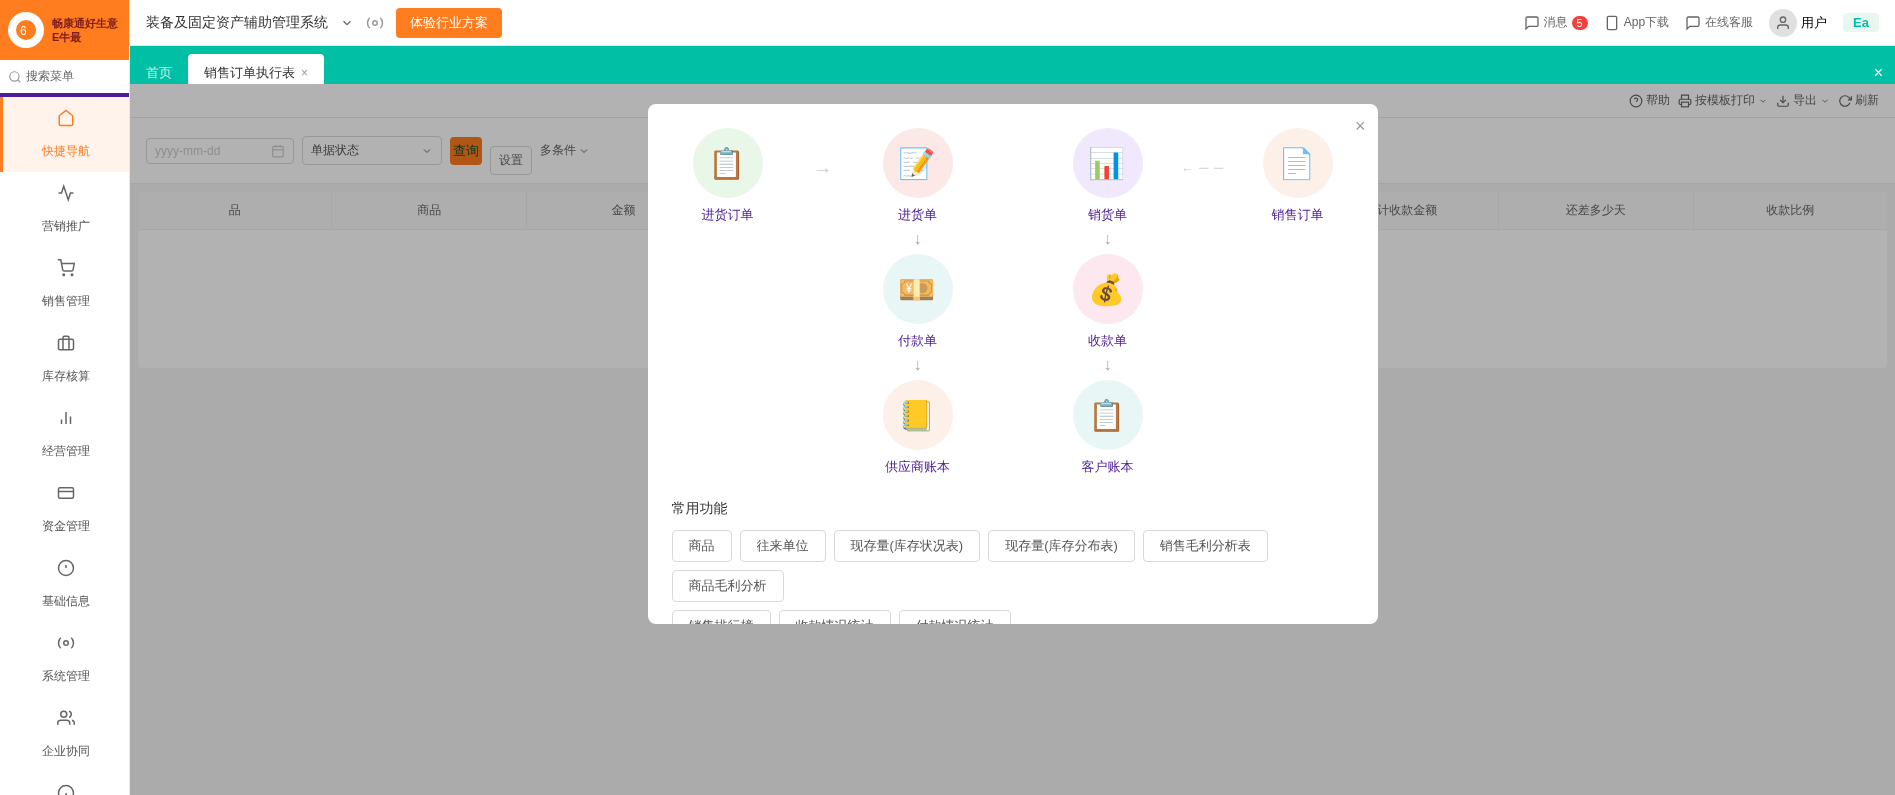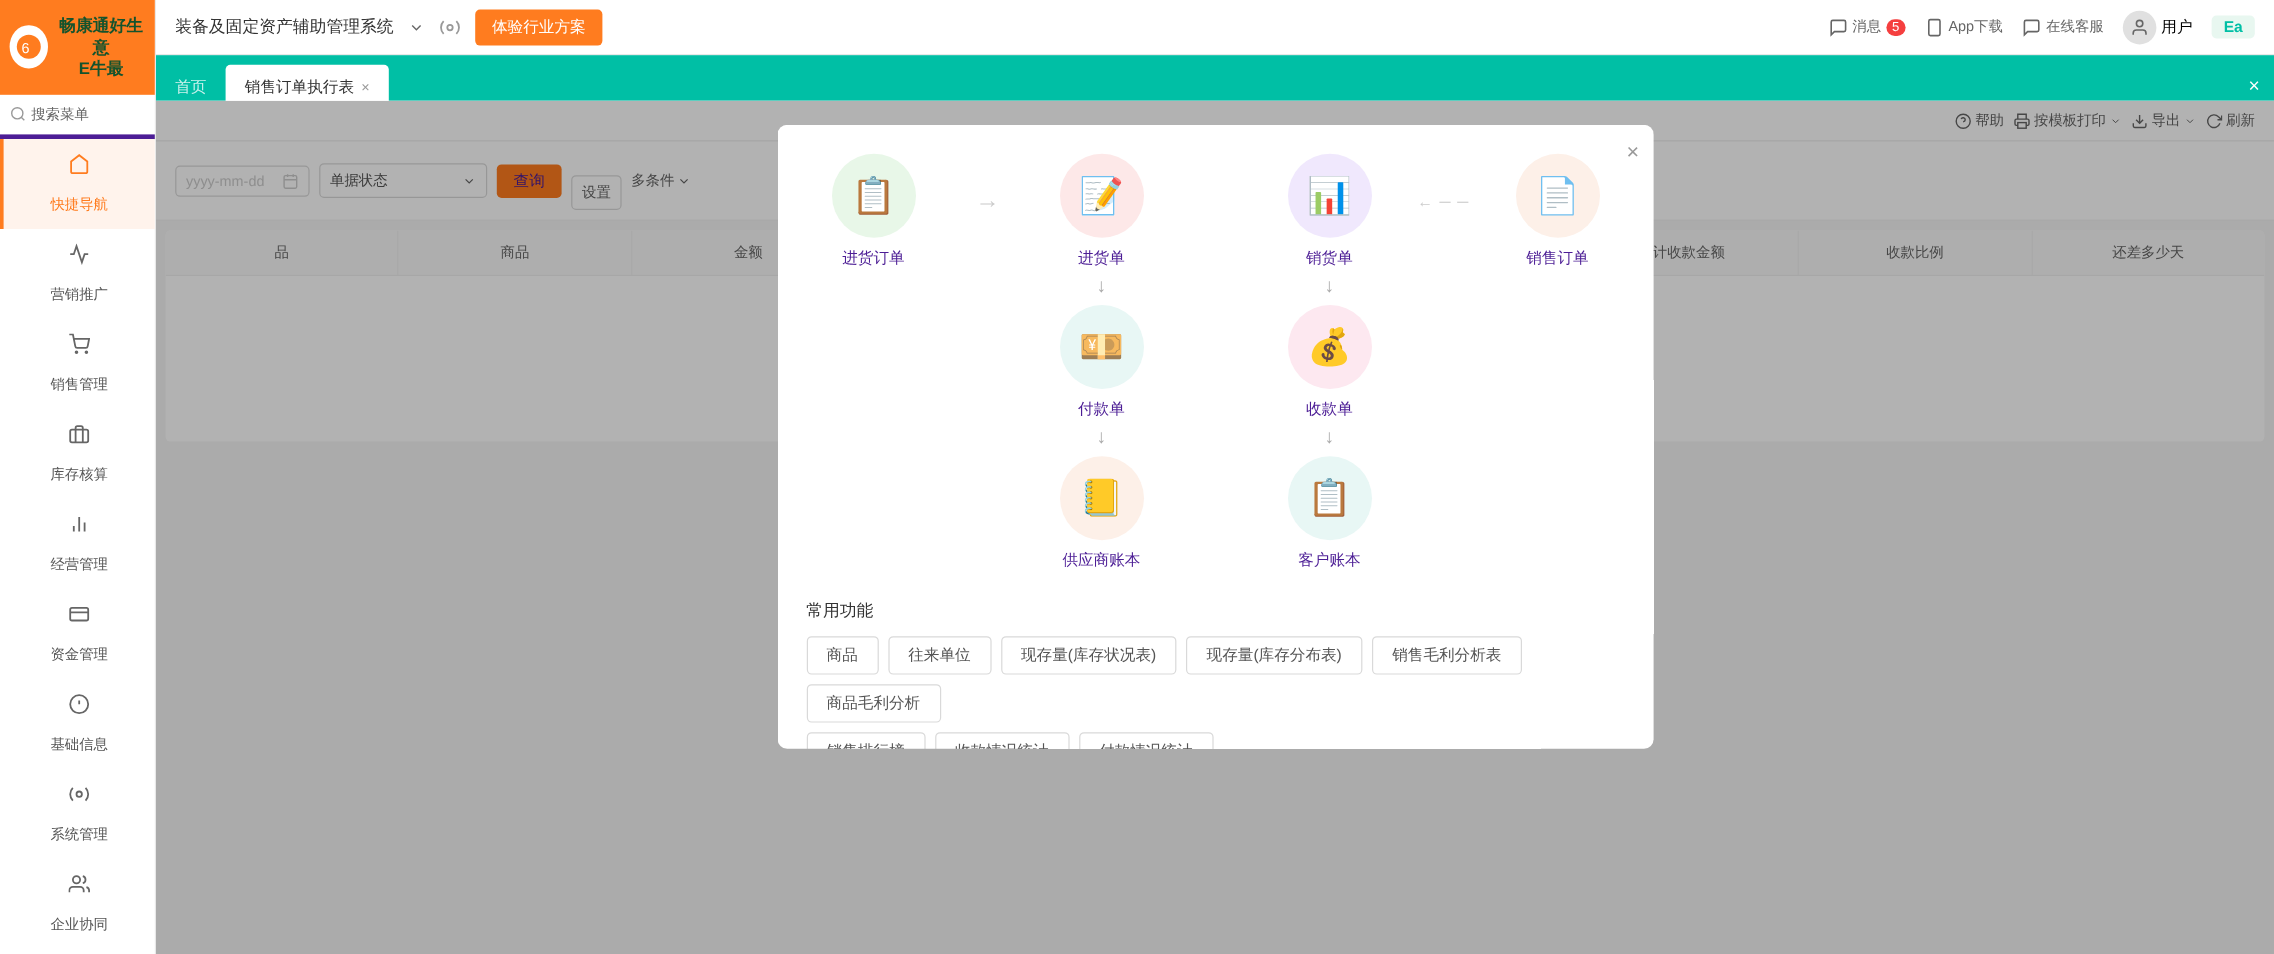--- a/index.html
+++ b/index.html
@@ -6,21 +6,21 @@
     body { font-family: "Microsoft YaHei", "PingFang SC", sans-serif; font-size: 13px; background: #f5f5f5; overflow: hidden; }
 
     
     .app-container { display: flex; height: 795px; width: 1895px; }
 
     
     .sidebar { width: 130px; background: #fff; border-right: 1px solid #e8e8e8; display: flex; flex-direction: column; flex-shrink: 0; }
     .sidebar-logo { background: #ff7c1f; padding: 12px 8px; display: flex; align-items: center; gap: 8px; }
     .logo-icon { width: 36px; height: 36px; background: #fff; border-radius: 50%; display: flex; align-items: center; justify-content: center; }
     .logo-icon svg { width: 24px; height: 24px; }
-    .logo-text { color: #14532d; font-size: 14px; font-weight: bold; line-height: 1.3; text-align: center; }
+    .logo-text { color: #7f1d1d; font-size: 11px; font-weight: bold; line-height: 1.3; }
     .sidebar-search { padding: 8px; border-bottom: 4px solid #4c1d95; display: flex; align-items: center; gap: 4px; color: #666; font-size: 12px; cursor: pointer; }
     .sidebar-nav { flex: 1; overflow-y: auto; }
     .sidebar-item { display: flex; flex-direction: column; align-items: center; padding: 12px 8px; cursor: pointer; color: #555; font-size: 12px; gap: 16px; border-left: 3px solid transparent; }
     .sidebar-item.active { background: #fff3ec; color: #ff7c1f; border-left: 3px solid #ff7c1f; }
     .sidebar-item svg { width: 18px; height: 18px; }
 
     
     .main-content { flex: 1; display: flex; flex-direction: column; overflow: hidden; }
 
     
@@ -42,23 +42,23 @@
 
     
     .page-content { flex: 1; background: #f5f5f5; position: relative; overflow: auto; }
 
     
     .page-toolbar { background: #fff; padding: 8px 16px; display: flex; align-items: center; gap: 8px; border-bottom: 1px solid #e8e8e8; }
     .toolbar-btn { background: none; border: none; cursor: pointer; color: #666; font-size: 12px; display: flex; align-items: center; gap: 3px; }
 
     
     .filter-bar { background: #fff; padding: 8px 16px; display: flex; align-items: center; gap: 8px; border-bottom: 1px solid #f0f0f0; flex-wrap: wrap; }
-    .filter-date { border: 1px solid #d9d9d9; border-radius: 4px; padding: 5px 8px; font-size: 12px; width: 112px; display: flex; align-items: center; justify-content: space-between; color: #ccc; }
+    .filter-date { border: 1px solid #d9d9d9; border-radius: 4px; padding: 5px 8px; font-size: 12px; width: 148px; display: flex; align-items: center; justify-content: space-between; color: #ccc; }
     .filter-select { border: 1px solid #d9d9d9; border-radius: 4px; padding: 5px 8px; font-size: 12px; width: 140px; display: flex; align-items: center; justify-content: space-between; color: #555; }
-    .search-btn { background: #ff7c1f; color: #4c1d95; border: none; border-radius: 4px; padding: 5px 14px; font-size: 13px; cursor: pointer; }
+    .search-btn { background: #ff7c1f; color: #14532d; border: none; border-radius: 4px; padding: 5px 3px; font-size: 13px; cursor: pointer; }
     .setting-btn { background: none; border: 1px solid #d9d9d9; border-radius: 4px; padding: 5px 8px; font-size: 12px; color: #666; cursor: pointer; margin-top: 20px; }
     .more-conditions { color: #666; font-size: 12px; cursor: pointer; display: flex; align-items: center; gap: 2px; }
 
     
     .table-container { background: #fff; margin: 8px; border-radius: 4px; overflow: hidden; }
     .table-header { display: flex; background: #fafafa; border-bottom: 1px solid #f0f0f0; }
     .th { padding: 10px 8px; font-size: 12px; color: #666; font-weight: 500; flex: 1; text-align: center; border-right: 1px solid #f0f0f0; }
     .th:last-child { border-right: none; }
     .no-data { padding: 60px 0; text-align: center; color: #999; font-size: 13px; }
 
@@ -318,22 +318,22 @@
 
       <div class="table-container">
         <div class="table-header">
           <div class="th">品</div>
           <div class="th">商品</div>
           <div class="th">金额</div>
           <div class="th">预估毛利</div>
           <div class="th">预估毛利率</div>
           <div class="th">订金</div>
           <div class="th">累计收款金额</div>
+          <div class="th">还差多少天</div>
           <div class="th">收款比例</div>
-          <div class="th">还差多少天</div>
         </div>
         <div class="no-data">暂无数据</div>
       </div>
 
       <div class="modal-overlay">
         <div class="modal" style="position:relative;top:0;">
           <button class="modal-close">×</button>
 
           <div class="flow-diagram">
             <div style="display:grid; grid-template-columns: 130px 60px 130px 60px 130px 60px 130px; grid-template-rows: auto 30px auto 30px auto; align-items:center; justify-items:center;">

